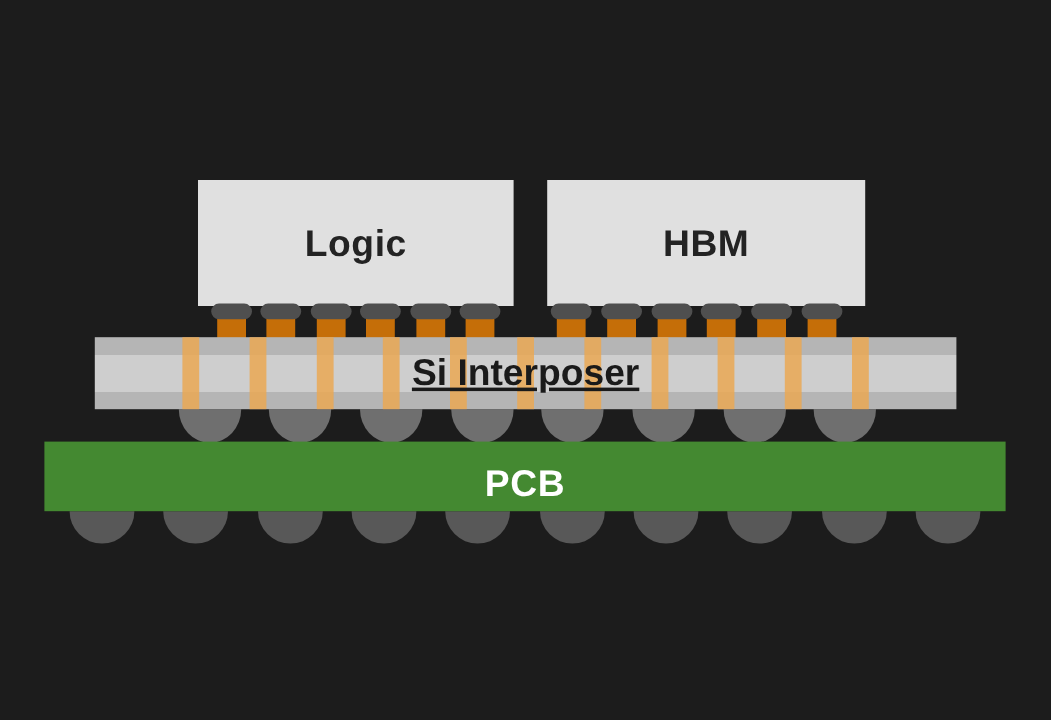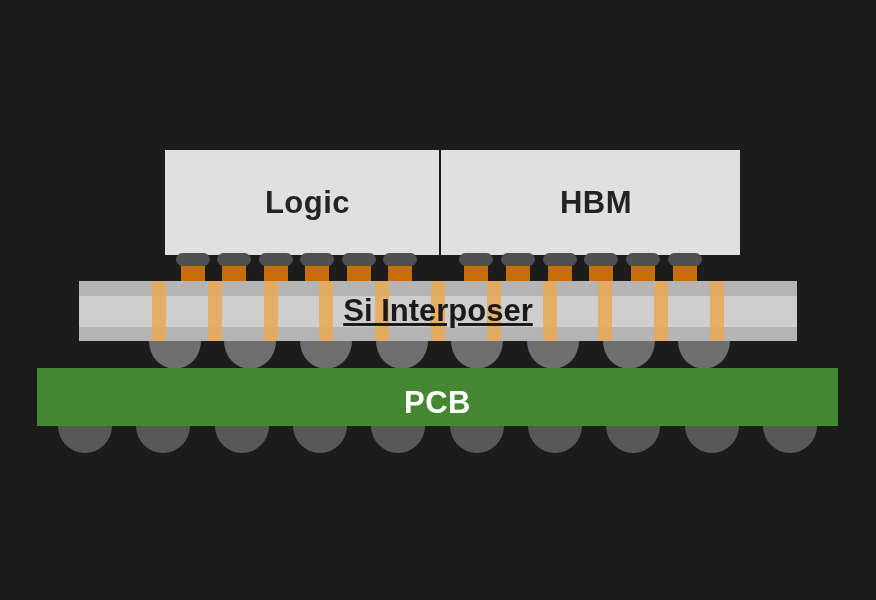--- a/index.html
+++ b/index.html
@@ -13,24 +13,23 @@
     overflow: hidden;
   }
 
   
   .die {
     position: absolute;
     background: var(--die_fill, #e0e0e0);
     display: flex;
     align-items: center;
     justify-content: center;
-    padding-left: 11px;
   }
   .die-logic { left: 165px; top: 150px; width: 263px; height: 105px; }
-  .die-hbm   { left: 441px; top: 150px; width: 288px; height: 105px; }
+  .die-hbm   { left: 456px; top: 150px; width: 265px; height: 105px; }
   .die-label {
     color: var(--die_text, #232323);
     font-size: 31px;
     font-weight: bold;
     letter-spacing: 0.5px;
   }
 
   
   .microbump { position: absolute; top: 253px; width: 34px; height: 29px; }
   .microbump .cap {

